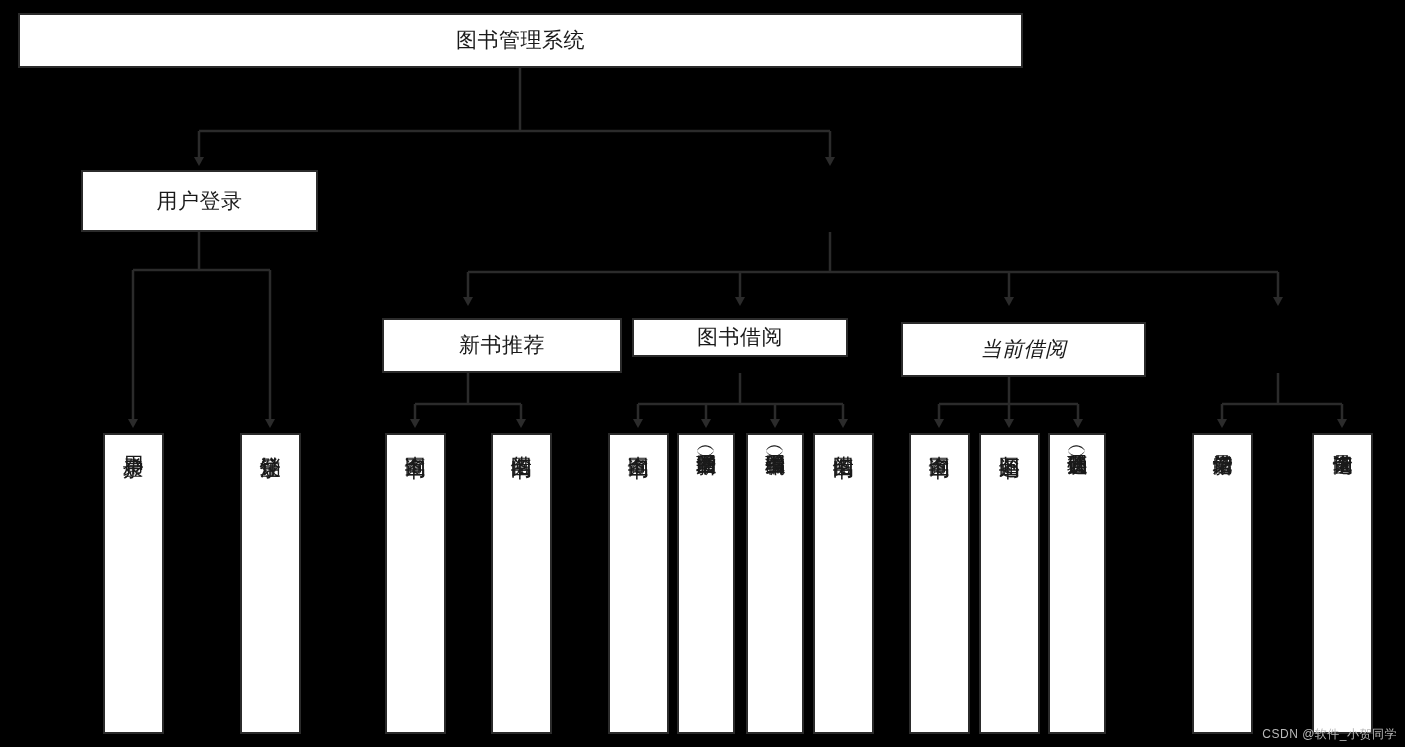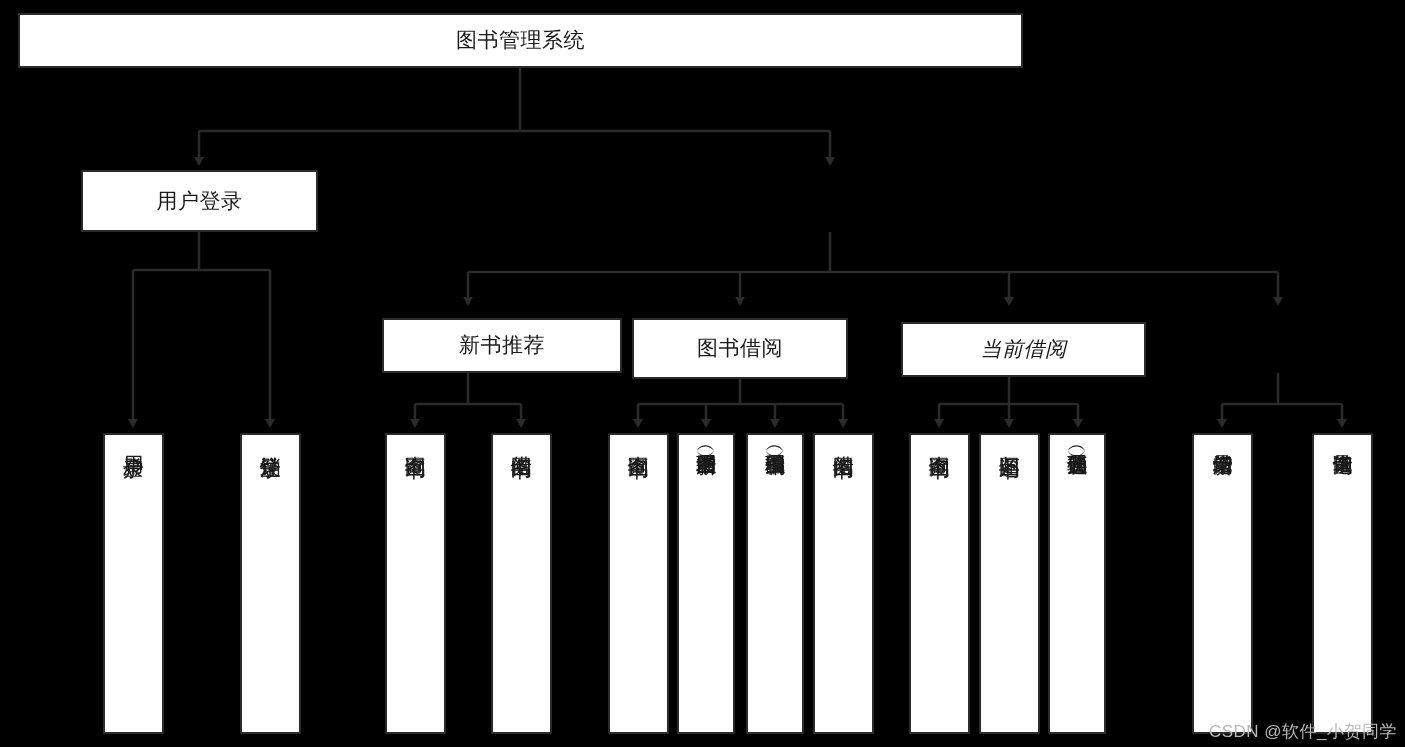--- a/index.html
+++ b/index.html
@@ -59,21 +59,21 @@
   }
   .node.leaf.tall-text .node-label {
     font-size: 20px;
     letter-spacing: 0px;
     line-height: 1.28;
   }
   .watermark {
     position: absolute;
     right: 8px;
     bottom: 4px;
-    font-size: 17px;
+    font-size: 12px;
     color: #b9b9b9;
     letter-spacing: 0.5px;
     z-index: 5;
     white-space: nowrap;
   }
 </style>
 </head>
 <body>
 
 <div id="diagram-root">
@@ -132,21 +132,21 @@
     <span class="node-label">图书管理系统</span>
   </div>
 
   <div class="node" style="left:81px; top:170px; width:237px; height:62px;">
     <span class="node-label">用户登录</span>
   </div>
 
   <div class="node" style="left:360px; top:318px; width:240px; height:55px;margin-left:22px;">
     <span class="node-label">新书推荐</span>
   </div>
-  <div class="node" style="left:632px; top:318px; width:216px; height:61px;">
+  <div class="node" style="left:632px; top:318px; width:216px; height:39px;">
     <span class="node-label">图书借阅</span>
   </div>
   <div class="node" style="left:901px; top:322px; width:245px; height:55px;font-style:italic;">
     <span class="node-label">当前借阅</span>
   </div>
 
   <div class="node leaf" style="left:103px; top:433px; width:61px; height:301px;">
     <span class="node-label">用户登录</span>
   </div>
   <div class="node leaf" style="left:240px; top:433px; width:61px; height:301px;">

